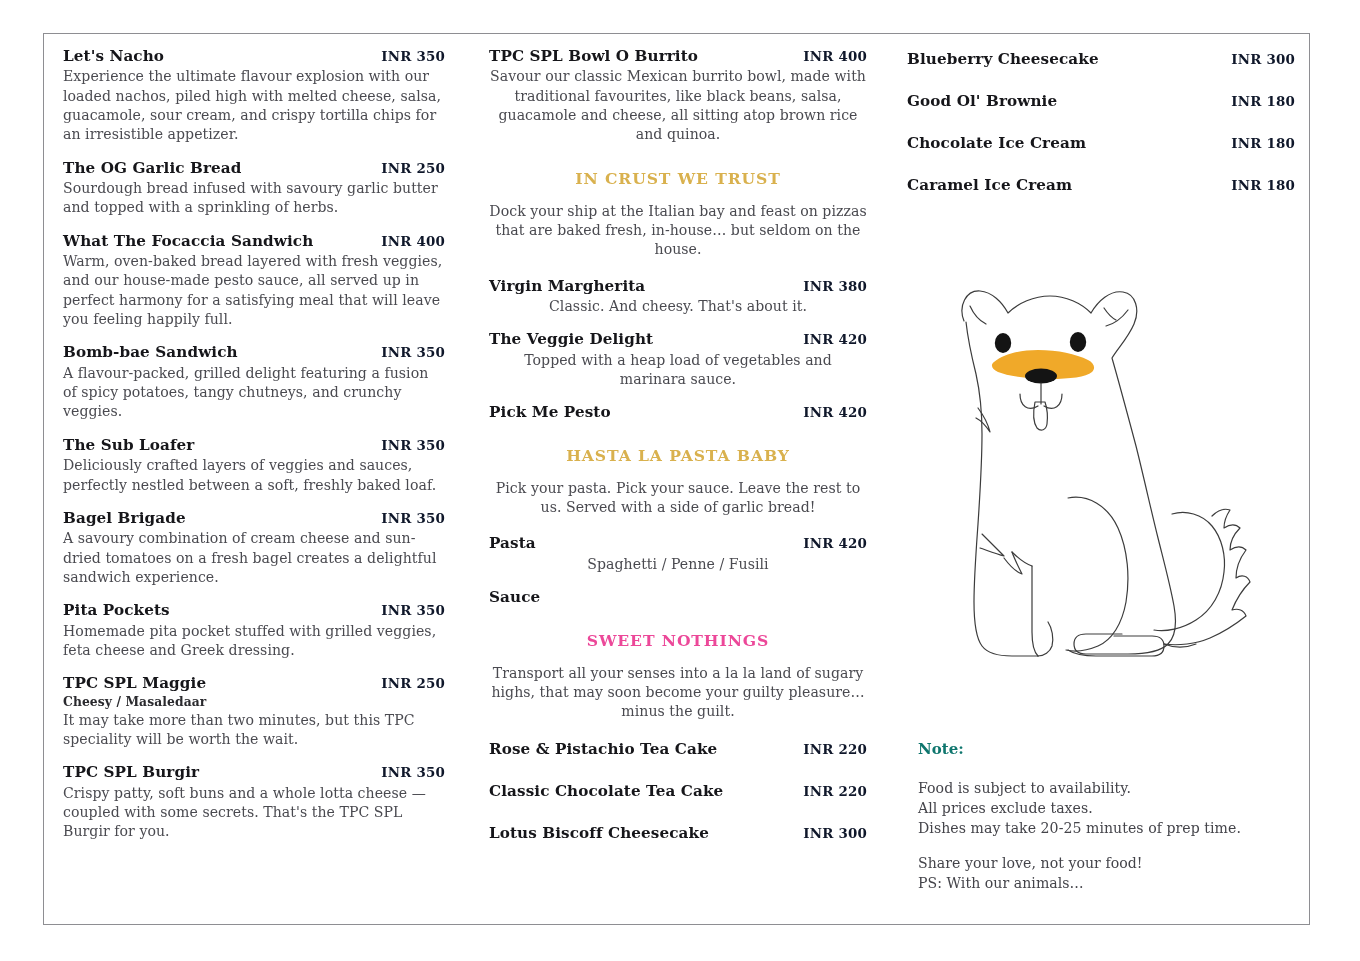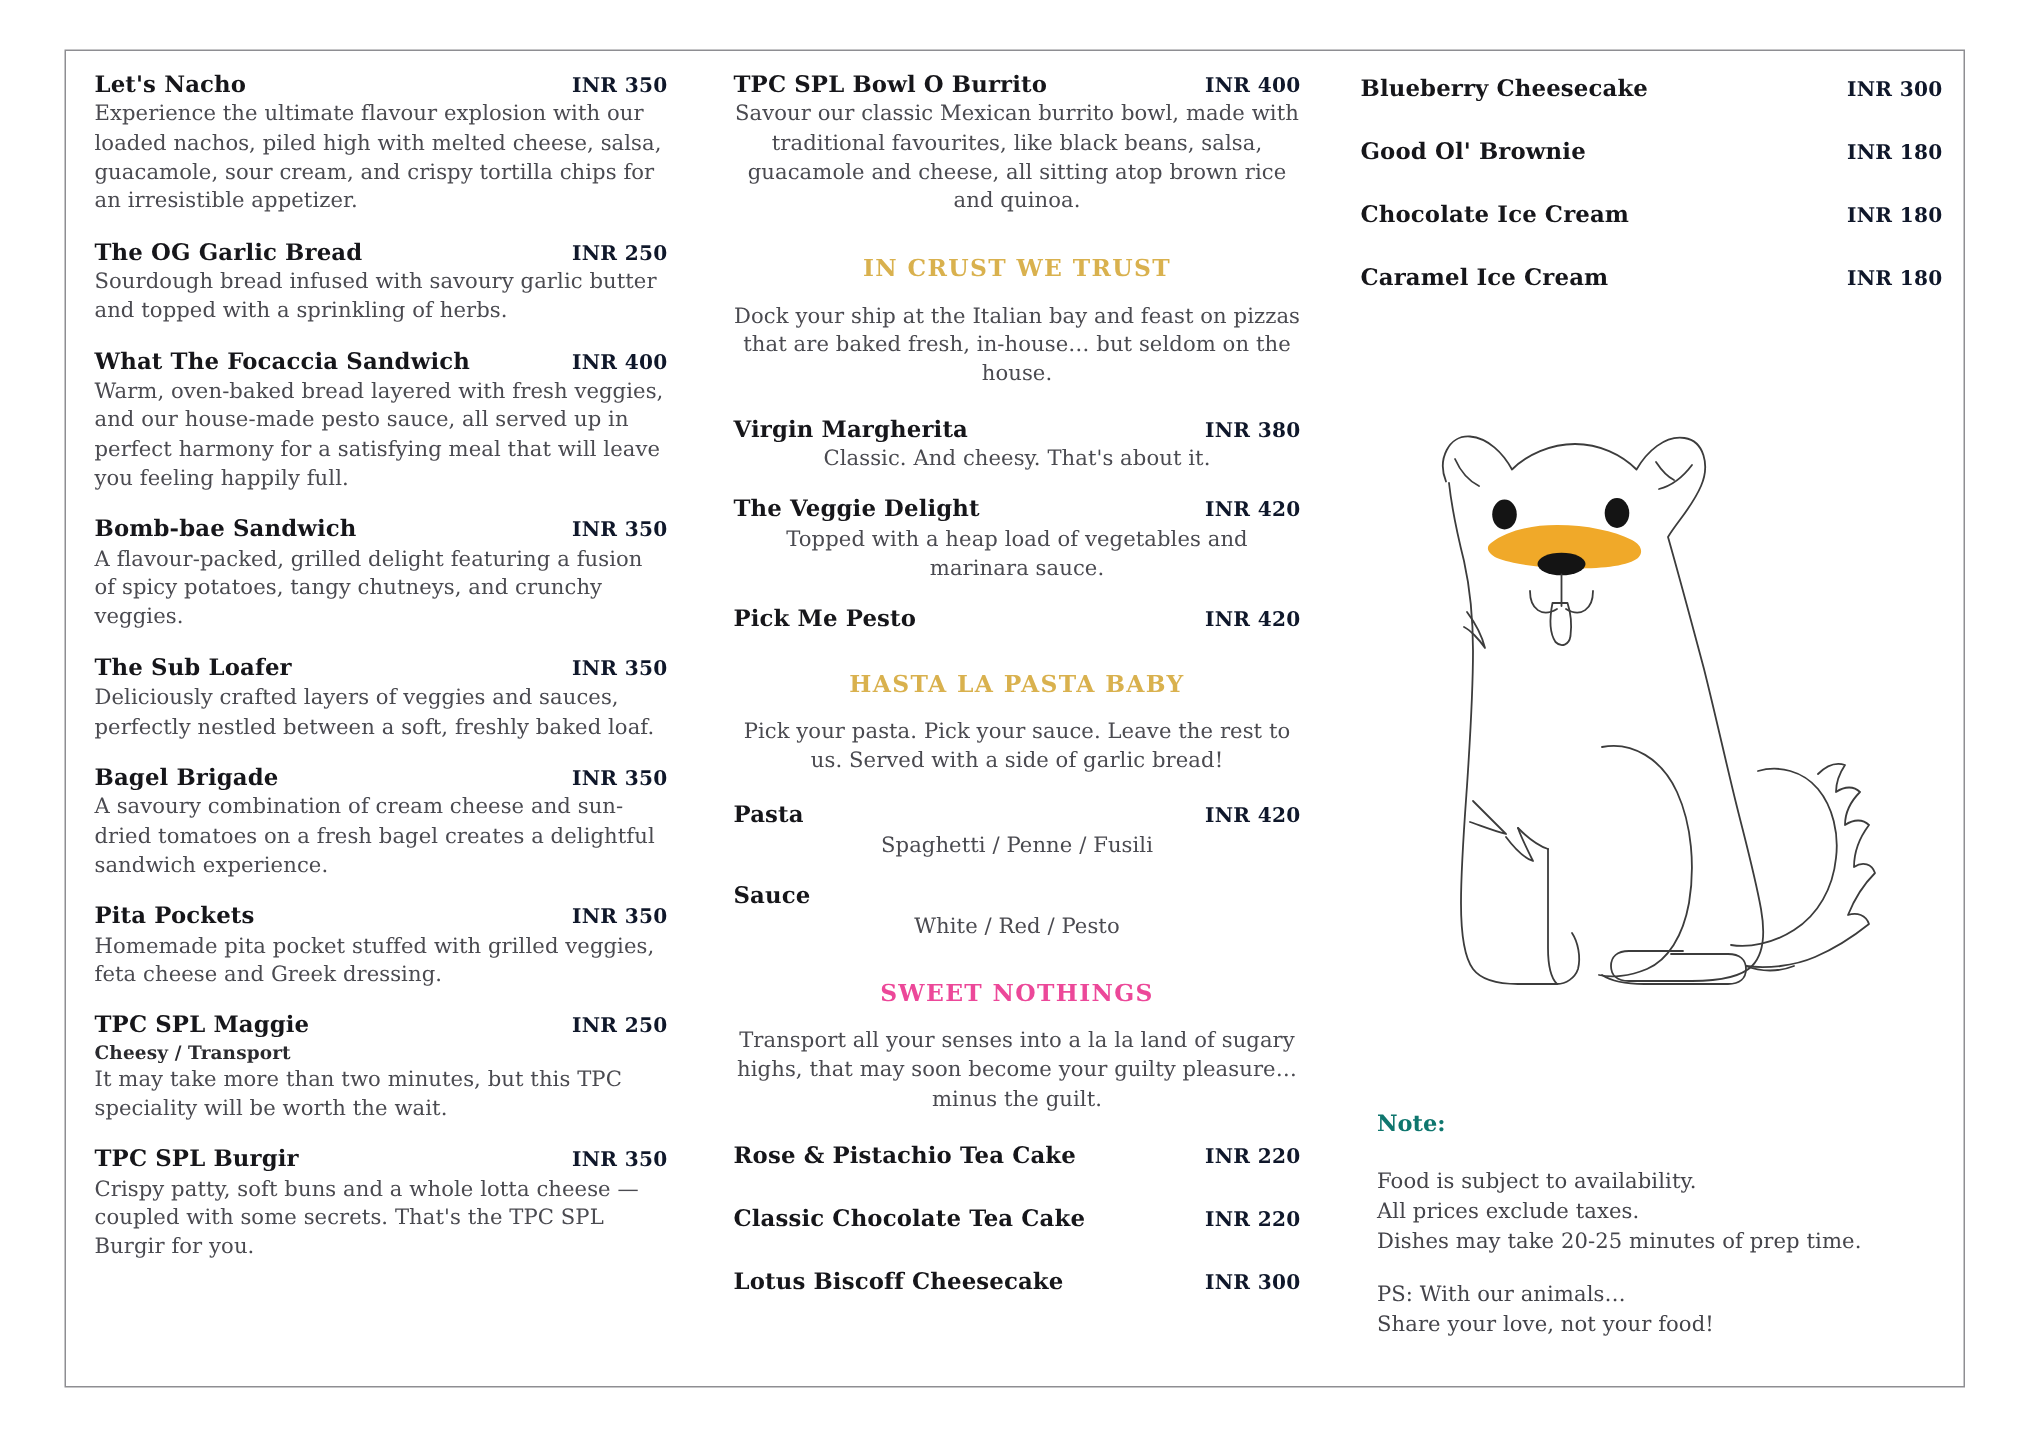--- a/index.html
+++ b/index.html
@@ -202,21 +202,21 @@
           <span class="item-price">INR 350</span>
         </div>
         <div class="item-desc">Homemade pita pocket stuffed with grilled veggies, feta cheese and Greek dressing.</div>
       </div>
 
       <div class="item">
         <div class="item-head">
           <span class="item-name">TPC SPL Maggie</span>
           <span class="item-price">INR 250</span>
         </div>
-        <div class="item-sub">Cheesy / Transport</div>
+        <div class="item-sub">Cheesy / Masaledaar</div>
         <div class="item-desc">It may take more than two minutes, but this TPC speciality will be worth the wait.</div>
       </div>
 
       <div class="item">
         <div class="item-head">
           <span class="item-name">TPC SPL Burgir</span>
           <span class="item-price">INR 350</span>
         </div>
         <div class="item-desc">Crispy patty, soft buns and a whole lotta cheese — coupled with some secrets. That's the TPC SPL Burgir for you.</div>
       </div>
@@ -268,21 +268,20 @@
           <span class="item-price">INR 420</span>
         </div>
         <div class="item-desc">Spaghetti / Penne / Fusili</div>
       </div>
 
       <div class="item">
         <div class="item-head">
           <span class="item-name">Sauce</span>
           <span class="item-price"></span>
         </div>
-        <div class="item-desc">White / Red / Pesto</div>
       </div>
 
       <div class="section" style="color: #ec4899;">SWEET NOTHINGS</div>
       <div class="section-blurb">Transport all your senses into a la la land of sugary highs, that may soon become your guilty pleasure… minus the guilt.</div>
 
       <div class="dessert-row">
         <span class="item-name">Rose &amp; Pistachio Tea Cake</span>
         <span class="item-price">INR 220</span>
       </div>
       <div class="dessert-row">
@@ -417,17 +416,17 @@
                C 102 150, 101 142, 99 136 Z"></path>
     </svg>
   </div>
 
   <div id="note-block">
     <div class="note-title">Note:</div>
     <div class="note-line">Food is subject to availability.</div>
     <div class="note-line">All prices exclude taxes.</div>
     <div class="note-line">Dishes may take 20-25 minutes of prep time.</div>
     <div class="note-gap"></div>
+    <div class="note-line">Share your love, not your food!</div>
     <div class="note-line">PS: With our animals…</div>
-    <div class="note-line">Share your love, not your food!</div>
   </div>
 
 </div>
 
 </body></html>

